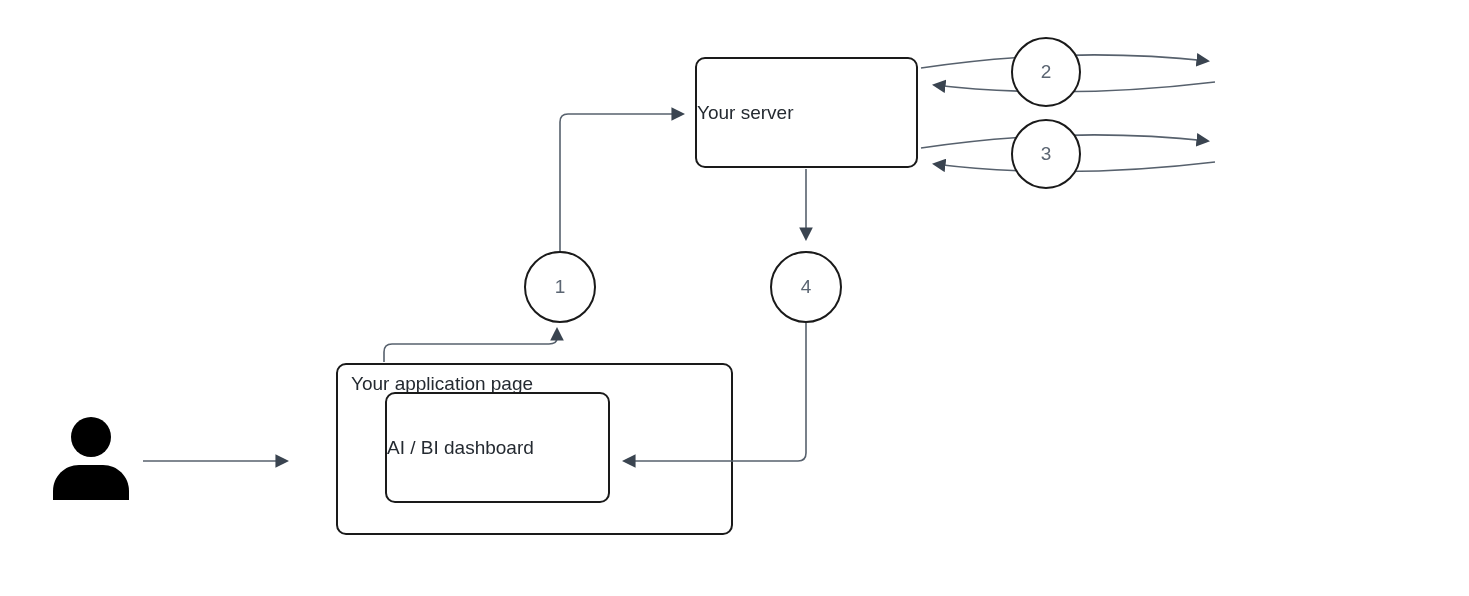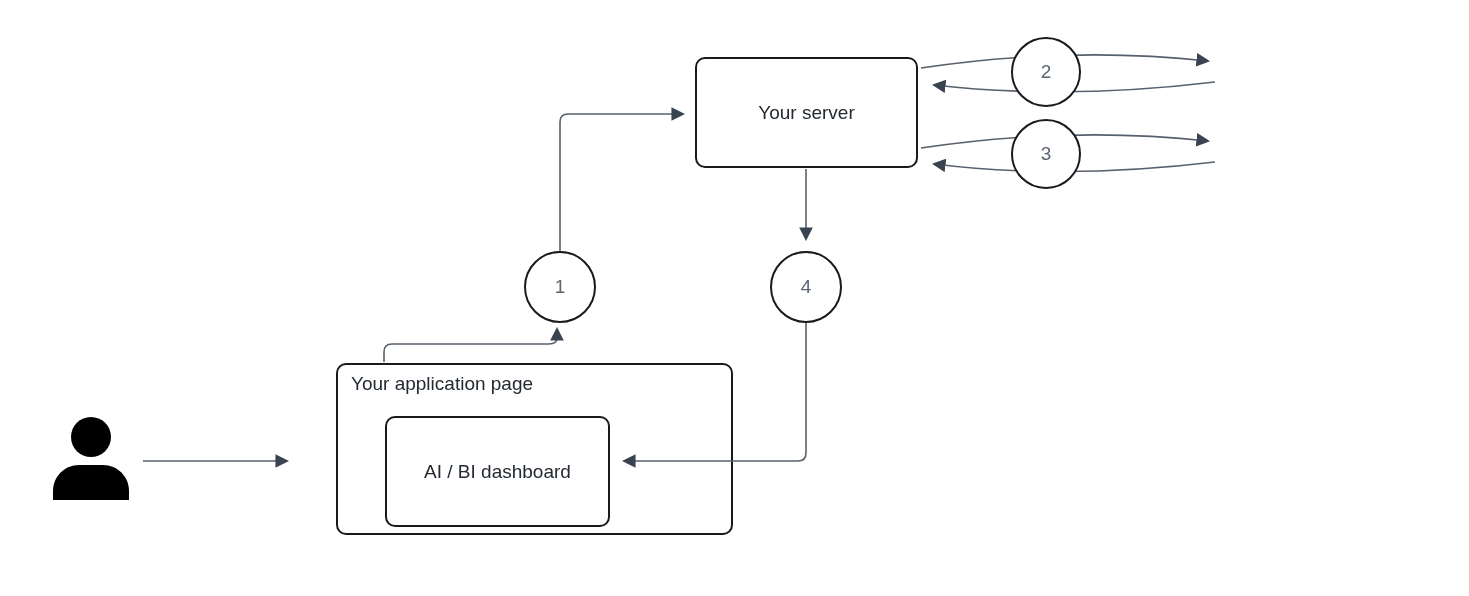--- a/index.html
+++ b/index.html
@@ -22,34 +22,33 @@
     border: 2px solid var(--box-border, #1a1a1a);
     border-radius: 10px;
     box-sizing: border-box;
     color: var(--text, #242a31);
     font-size: 19px;
     z-index: 1;
   }
   .node.centered {
     display: flex;
     align-items: center;
-    justify-content: center;
     text-align: center;
   }
   .node-app {
     left: 292px; top: 363px;
     width: 397px; height: 172px; margin-left: 44px;
   }
   .node-app .corner-label {
     position: absolute;
     left: 13px; top: 8px;
     white-space: nowrap;
   }
   .node-dashboard {
-    left: 385px; top: 416px;
+    left: 385px; top: 392px;
     width: 225px; height: 111px;
     z-index: 2;
   }
   .node-server {
     left: 695px; top: 57px;
     width: 223px; height: 111px;
   }
   .node-databricks {
     left: 1220px; top: 35px;
     width: 213px; height: 243px;

